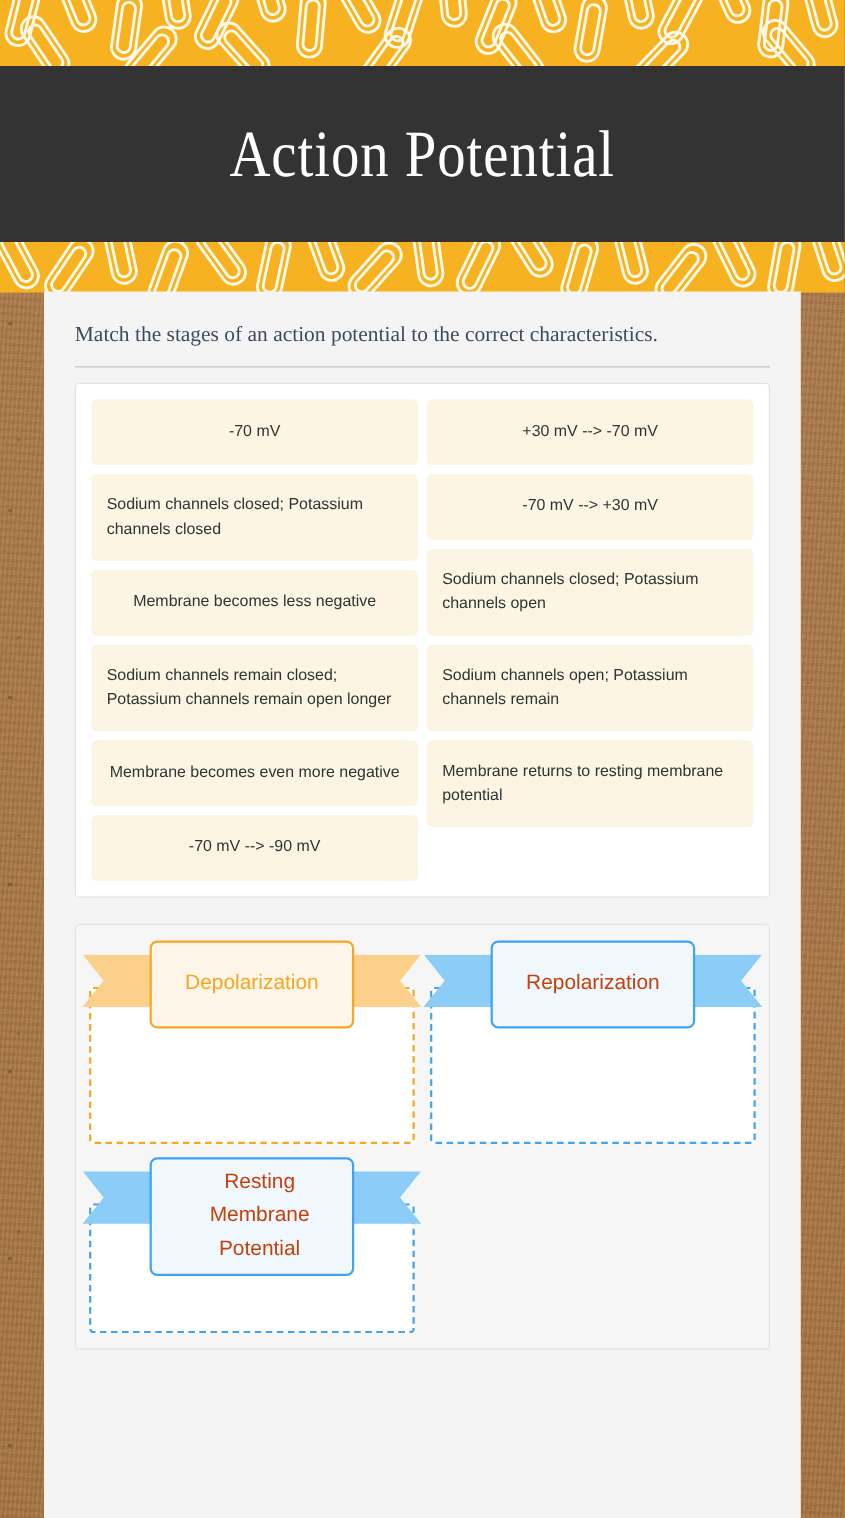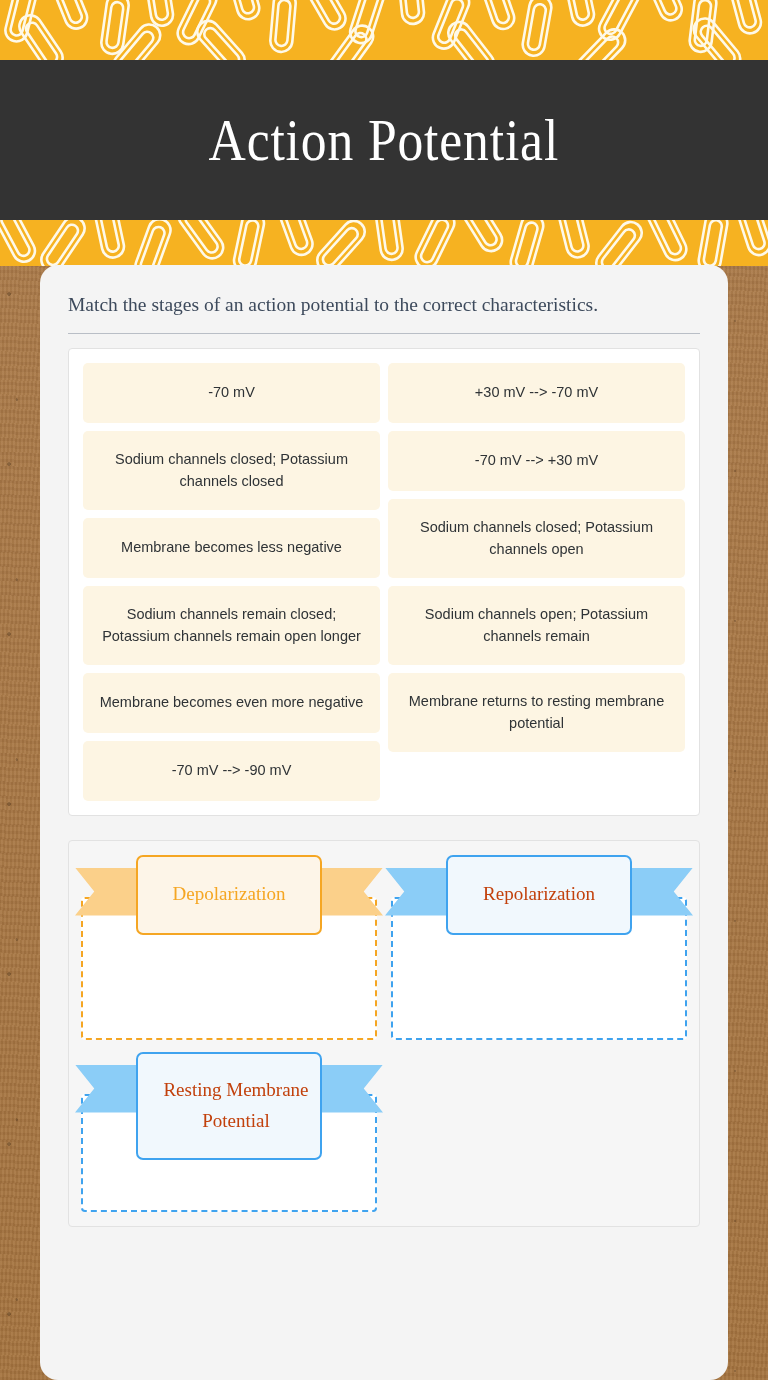--- a/index.html
+++ b/index.html
@@ -77,21 +77,20 @@
 
   
   .content-card {
     position: absolute;
     top: 265px;
     left: 40px;
     width: 688px;
     bottom: 0;
     background: #f4f4f4;
     padding: 26px 28px 0 28px;
-    border-radius: 18px;
   }
 
   .prompt {
     font-family: "Liberation Serif", serif;
     font-size: 19.5px;
     line-height: 1.42;
     color: #3d4a5c;
     padding-bottom: 14px;
     border-bottom: 1px solid #b9bec6;
   }
@@ -107,21 +106,20 @@
     column-gap: 8px;
   }
 
   .tile {
     break-inside: avoid;
     -webkit-column-break-inside: avoid;
     background: #fdf5e3;
     border-radius: 5px;
     margin-bottom: 8px;
     padding: 17px 14px;
-    text-align: center;
     font-size: 14.5px;
     line-height: 1.55;
     color: #2f3336;
     min-height: 60px;
     display: flex;
     align-items: center;
     justify-content: center;
   }
 
   
@@ -148,21 +146,20 @@
     height: 143px;
   }
   .zone.blue .zone-drop { border-color: #3fa3ef; }
 
   
   .ribbon {
     position: absolute;
     top: 0; left: 0; right: 0;
     height: 86px;
     pointer-events: none;
-    font-family: Liberation Serif, serif;
   }
   .ribbon .tail {
     position: absolute;
     top: 13px;
     width: 74px;
     height: 48px;
     background: #fbd08a;
   }
   .ribbon .tail.left  { left: -6px;  clip-path: polygon(0 0, 100% 0, 100% 100%, 0 100%, 26% 50%); }
   .ribbon .tail.right { right: -6px; clip-path: polygon(0 0, 100% 0, 74% 50%, 100% 100%, 0 100%); }

